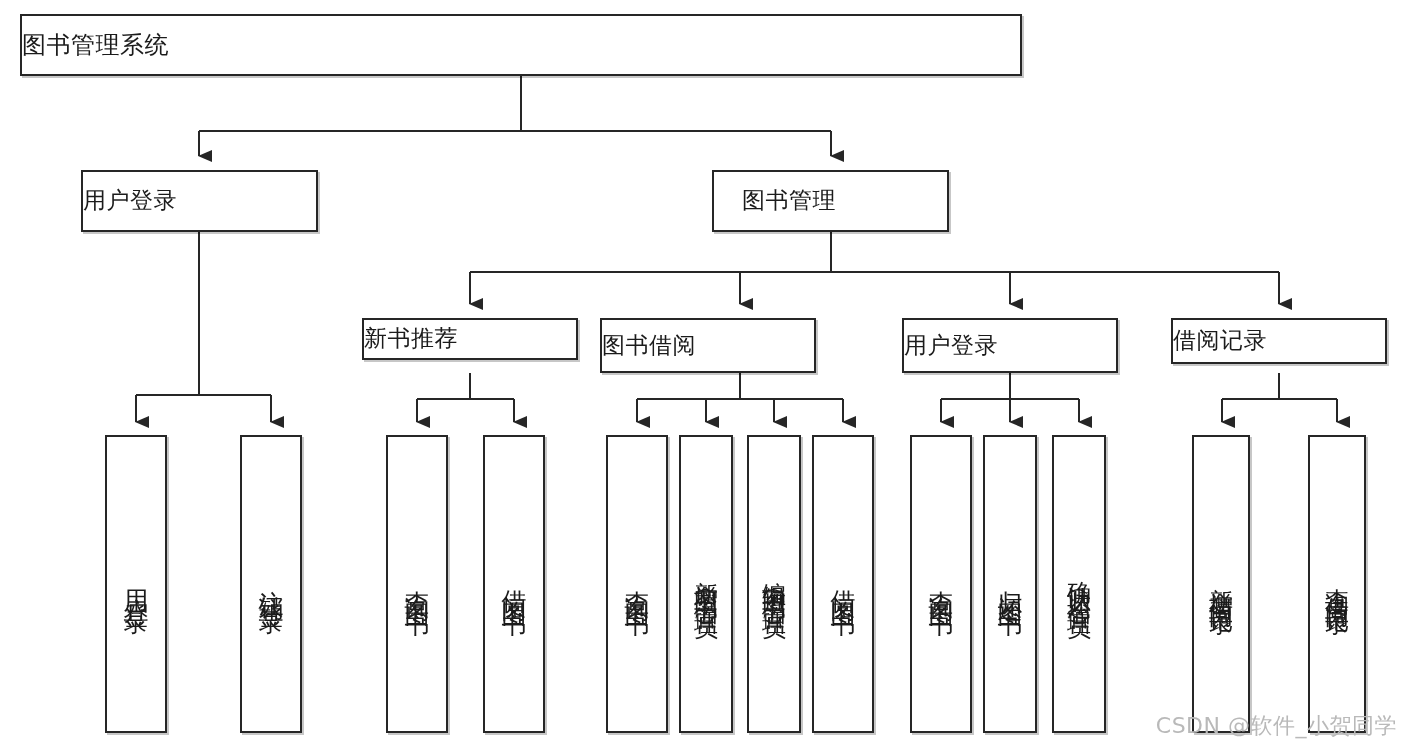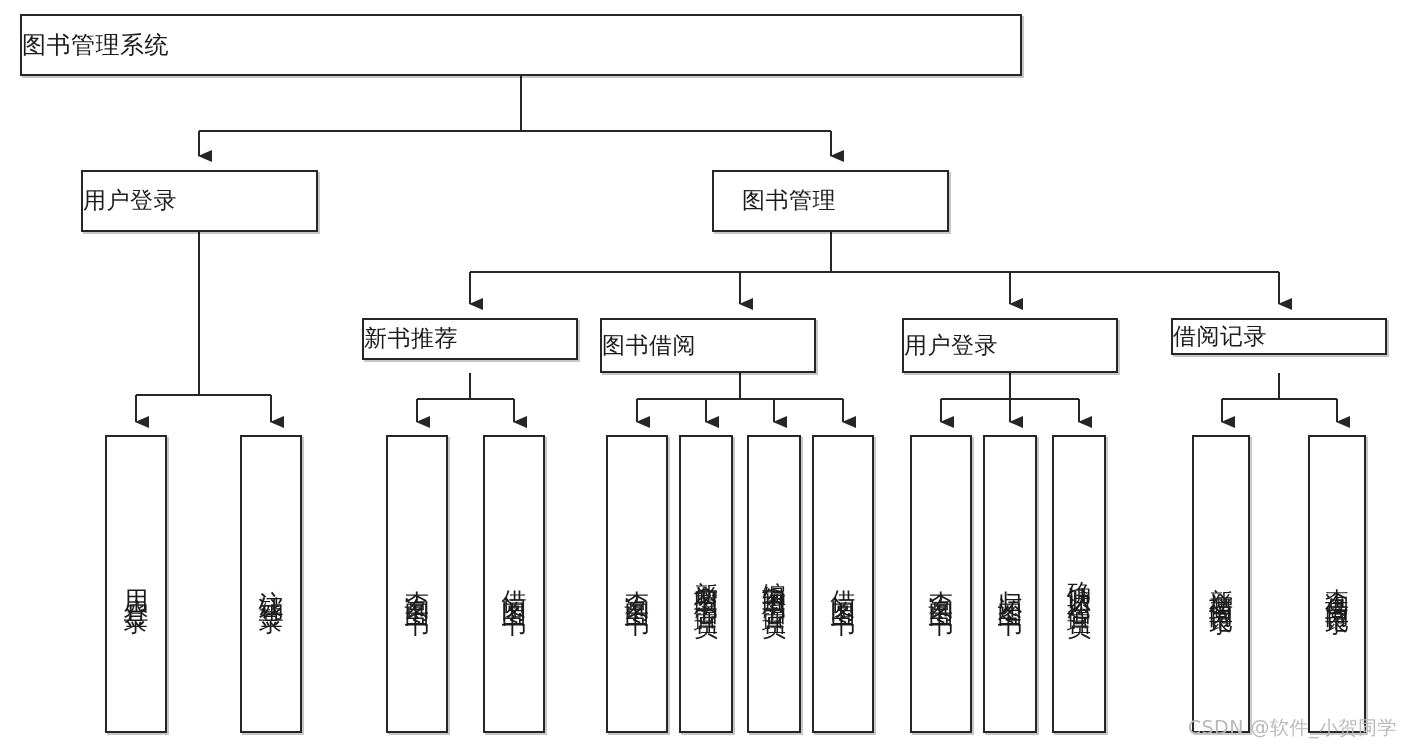--- a/index.html
+++ b/index.html
@@ -64,21 +64,21 @@
     text-align: center;
   }
   .node.vert.tall-text .node-label {
     letter-spacing: 5px;
     font-size: 24px;
   }
   #watermark {
     position: absolute;
     right: 8px;
     bottom: 6px;
-    font-size: 19px;
+    font-size: 22px;
     color: #b9b9b9;
     letter-spacing: 0.5px;
     white-space: nowrap;
     user-select: none;
   }
 </style>
 </head>
 <body>
 
 <div id="diagram-root">
@@ -146,21 +146,21 @@
 
   <div class="node horiz" style="left:362px; top:318px; width:216px; height:42px;">
     <span class="node-label">新书推荐</span>
   </div>
   <div class="node horiz" style="left:600px; top:318px; width:216px; height:55px;">
     <span class="node-label">图书借阅</span>
   </div>
   <div class="node horiz" style="left:902px; top:318px; width:216px; height:55px;">
     <span class="node-label">用户登录</span>
   </div>
-  <div class="node horiz" style="left:1171px; top:318px; width:216px; height:37px;">
+  <div class="node horiz" style="left:1171px; top:318px; width:216px; height:46px;">
     <span class="node-label">借阅记录</span>
   </div>
 
   <div class="node vert" style="left:105px; top:435px; width:62px; height:298px;">
     <span class="node-label">用户登录</span>
   </div>
   <div class="node vert" style="left:240px; top:435px; width:62px; height:298px;">
     <span class="node-label">注销登录</span>
   </div>
 

